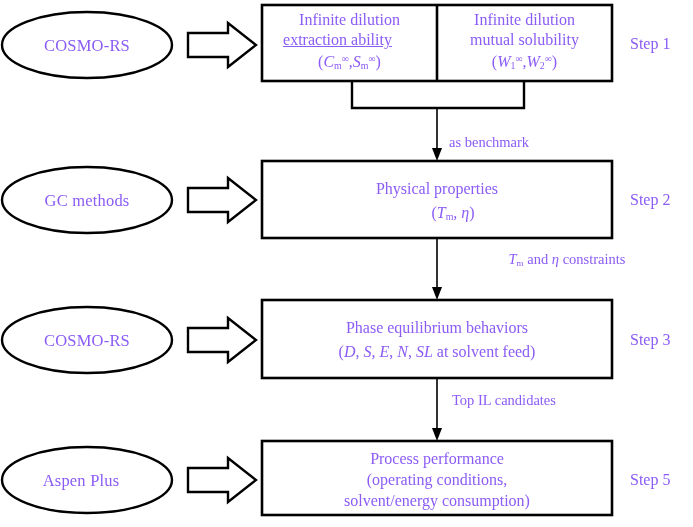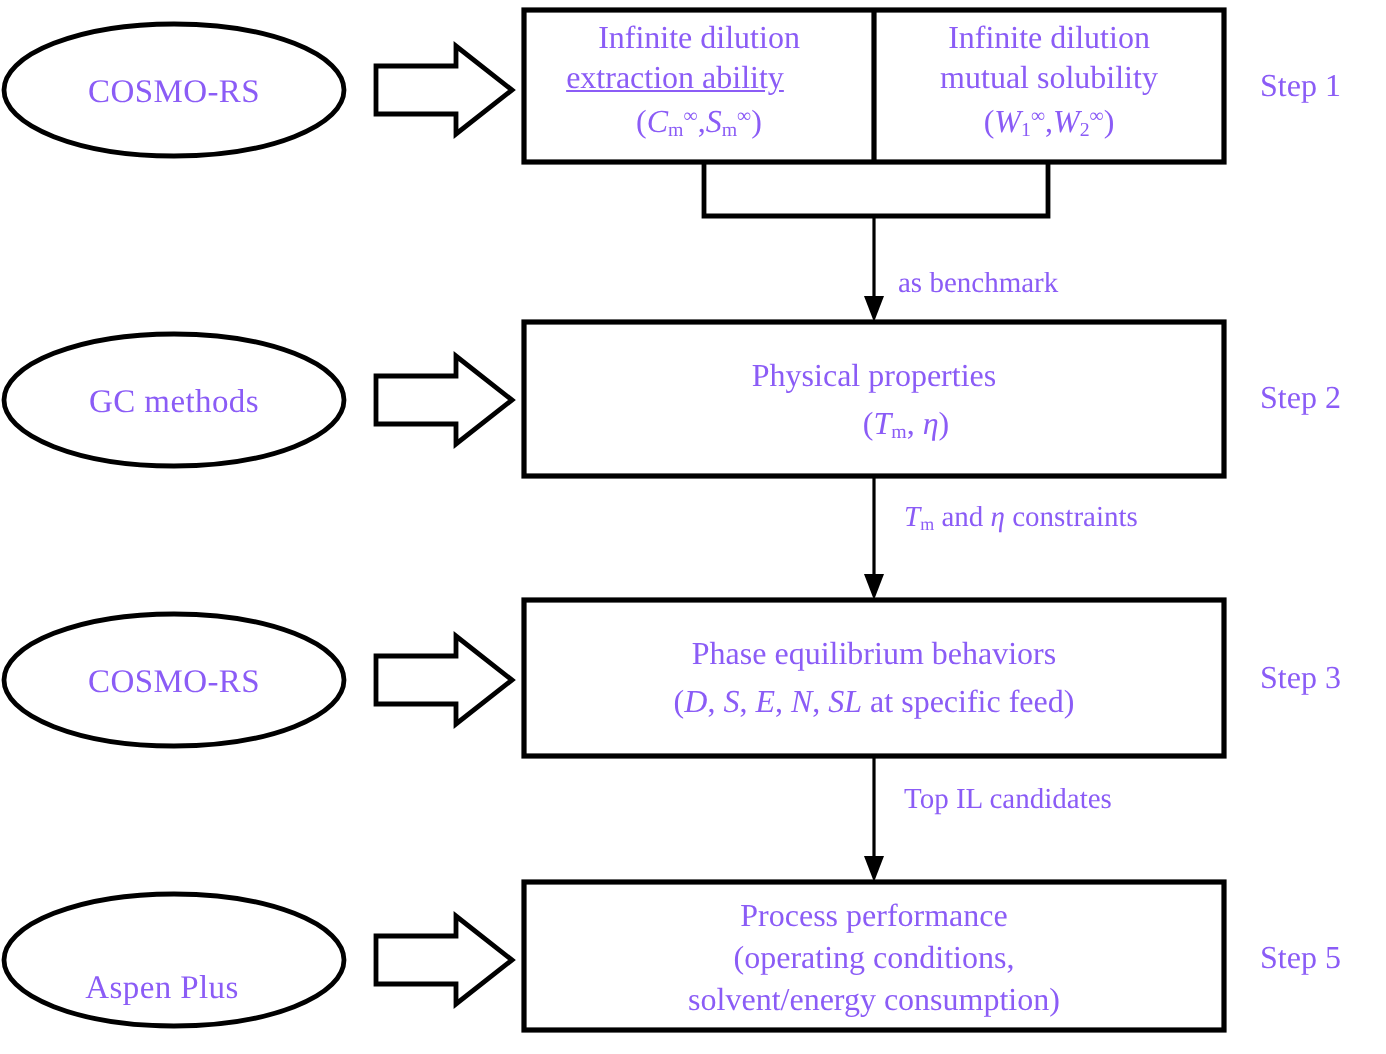--- a/index.html
+++ b/index.html
@@ -127,28 +127,28 @@
 
   <div class="txt step-label" style="left:630px; top:35px; width:62px;">Step 1</div>
 
   <div class="txt conn-label" style="left:449px; top:134px; width:200px;">as benchmark</div>
 
   <div class="txt ellipse-label" style="left:2px; top:191px; width:170px;">GC methods</div>
   <div class="txt box-line" style="left:262px; top:180px; width:350px;">Physical properties</div>
   <div class="txt box-line" style="left:262px; top:204px; width:382px;"><span>(</span><span class="ital">T</span><sub class="sub-i">m</sub><span>, </span><span class="ital">η</span><span>)</span></div>
   <div class="txt step-label" style="left:630px; top:191px; width:62px;">Step 2</div>
 
-  <div class="txt conn-label" style="left:452px; top:251px; width:230px;"><span class="ital">T</span><sub class="sub-i">m</sub><span> and </span><span class="ital">η</span><span> constraints</span></div>
+  <div class="txt conn-label" style="left:452px; top:251px; width:230px;text-align:center;"><span class="ital">T</span><sub class="sub-i">m</sub><span> and </span><span class="ital">η</span><span> constraints</span></div>
 
   <div class="txt ellipse-label" style="left:2px; top:331px; width:170px;">COSMO-RS</div>
   <div class="txt box-line" style="left:262px; top:319px; width:350px;">Phase equilibrium behaviors</div>
-  <div class="txt box-line" style="left:262px; top:343px; width:350px;">(<span class="ital">D</span>, <span class="ital">S</span>, <span class="ital">E</span>, <span class="ital">N</span>, <span class="ital">SL</span><span> at specific feed)</span></div>
+  <div class="txt box-line" style="left:262px; top:343px; width:350px;">(<span class="ital">D</span>, <span class="ital">S</span>, <span class="ital">E</span>, <span class="ital">N</span>, <span class="ital">SL</span><span> at solvent feed)</span></div>
   <div class="txt step-label" style="left:630px; top:331px; width:62px;">Step 3</div>
 
   <div class="txt conn-label" style="left:452px; top:392px; width:230px;">Top IL candidates</div>
 
-  <div class="txt ellipse-label" style="left:2px; top:484px; width:158px;">Aspen Plus</div>
+  <div class="txt ellipse-label" style="left:2px; top:471px; width:158px;">Aspen Plus</div>
   <div class="txt box-line" style="left:262px; top:450px; width:350px;">Process performance</div>
   <div class="txt box-line" style="left:262px; top:471px; width:350px;">(operating conditions,</div>
   <div class="txt box-line" style="left:262px; top:492px; width:350px;">solvent/energy consumption)</div>
   <div class="txt step-label" style="left:630px; top:471px; width:62px;">Step 5</div>
 
 </div>
 
 </body></html>

